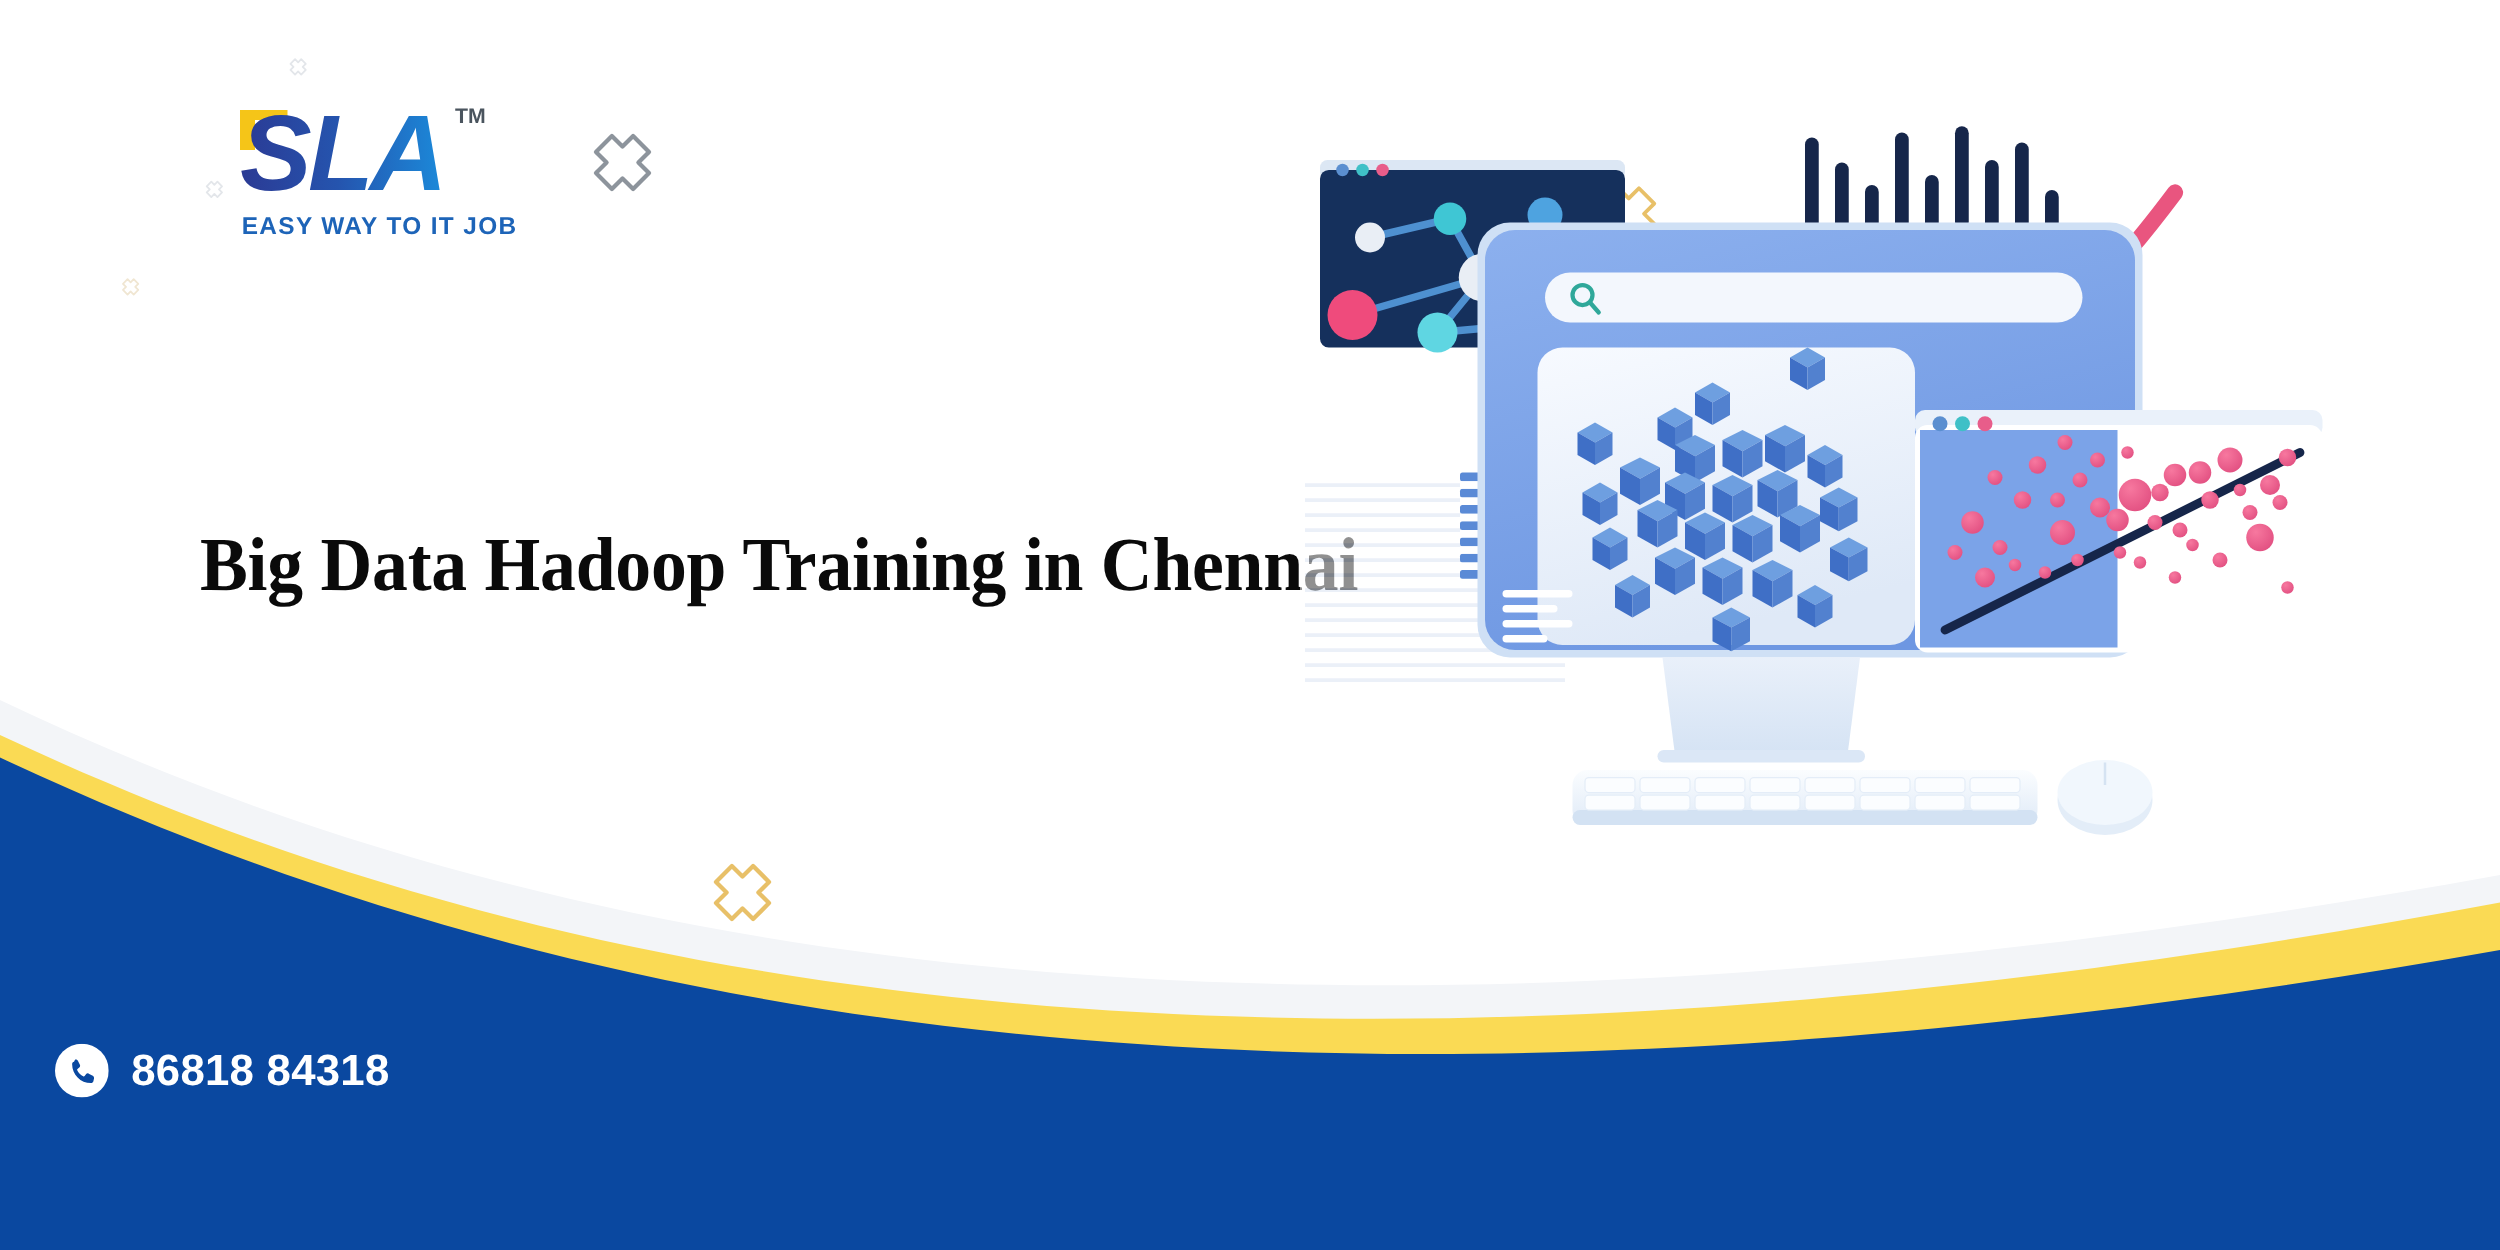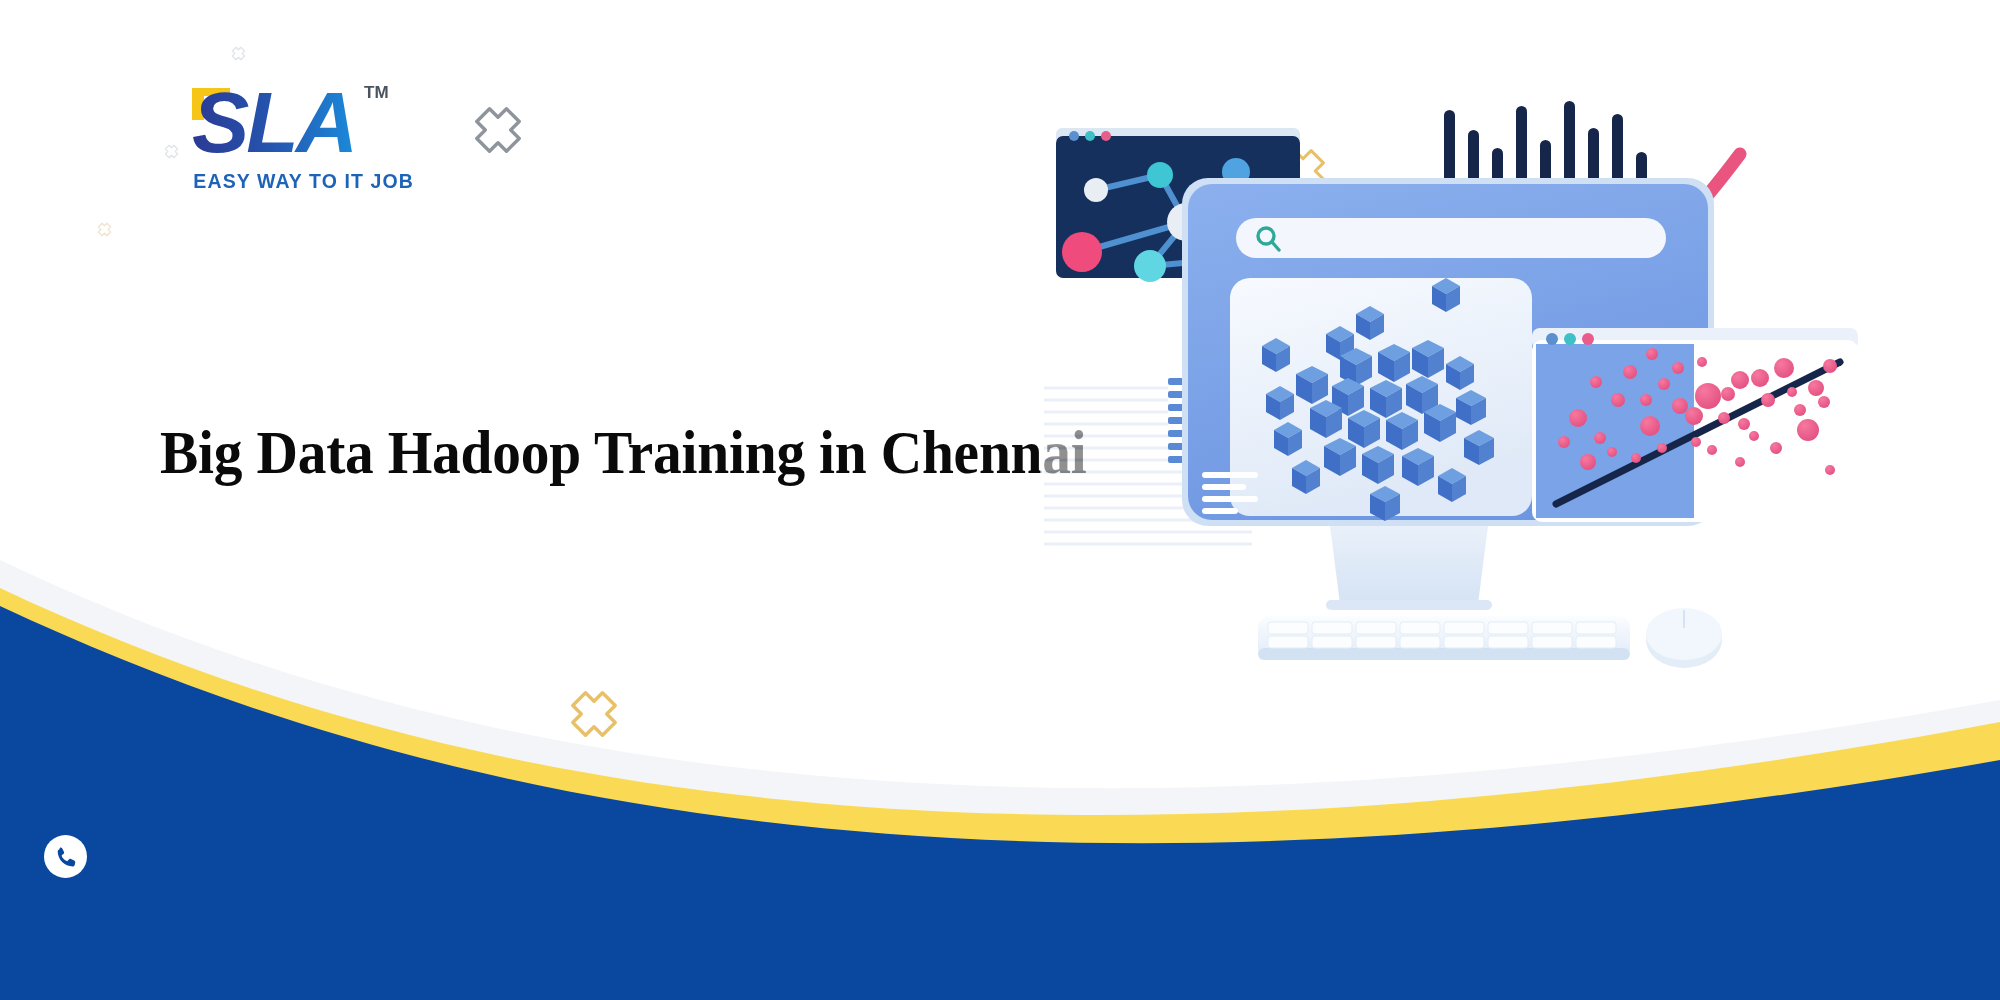--- a/index.html
+++ b/index.html
@@ -164,20 +164,21 @@
 
   <div class="contact">
 
     <div class="contact-row">
       <span class="contact-icon">
         <svg width="43" height="43" viewBox="0 0 43 43">
           <circle cx="21.5" cy="21.5" r="21.5" fill="#ffffff"></circle>
           <path d="M16.1 12.6c.9-.2 1.8.2 2.2 1l1.6 3.2c.4.8.2 1.7-.5 2.2l-1.4 1.1c-.3.2-.4.6-.3.9.9 2.3 2.8 4.2 5.1 5.1.3.1.7 0 .9-.3l1.1-1.4c.5-.7 1.4-.9 2.2-.5l3.2 1.6c.8.4 1.2 1.3 1 2.2l-.5 2.2c-.2.9-1 1.5-1.9 1.5-8.3 0-15.1-6.8-15.1-15.1 0-.9.6-1.7 1.5-1.9z" fill="#0a48a0"></path>
         </svg>
       </span>
+      <span class="contact-text">86818 84318</span>
     </div>
 
 
   </div>
 
   <div class="illustration">
     <svg width="920" height="640" viewBox="0 0 920 640" aria-hidden="true">
       <defs>
         <linearGradient id="screenGrad" x1="0" y1="0" x2="0.4" y2="1">
           <stop offset="0%" stop-color="#8cb0ee"></stop>

